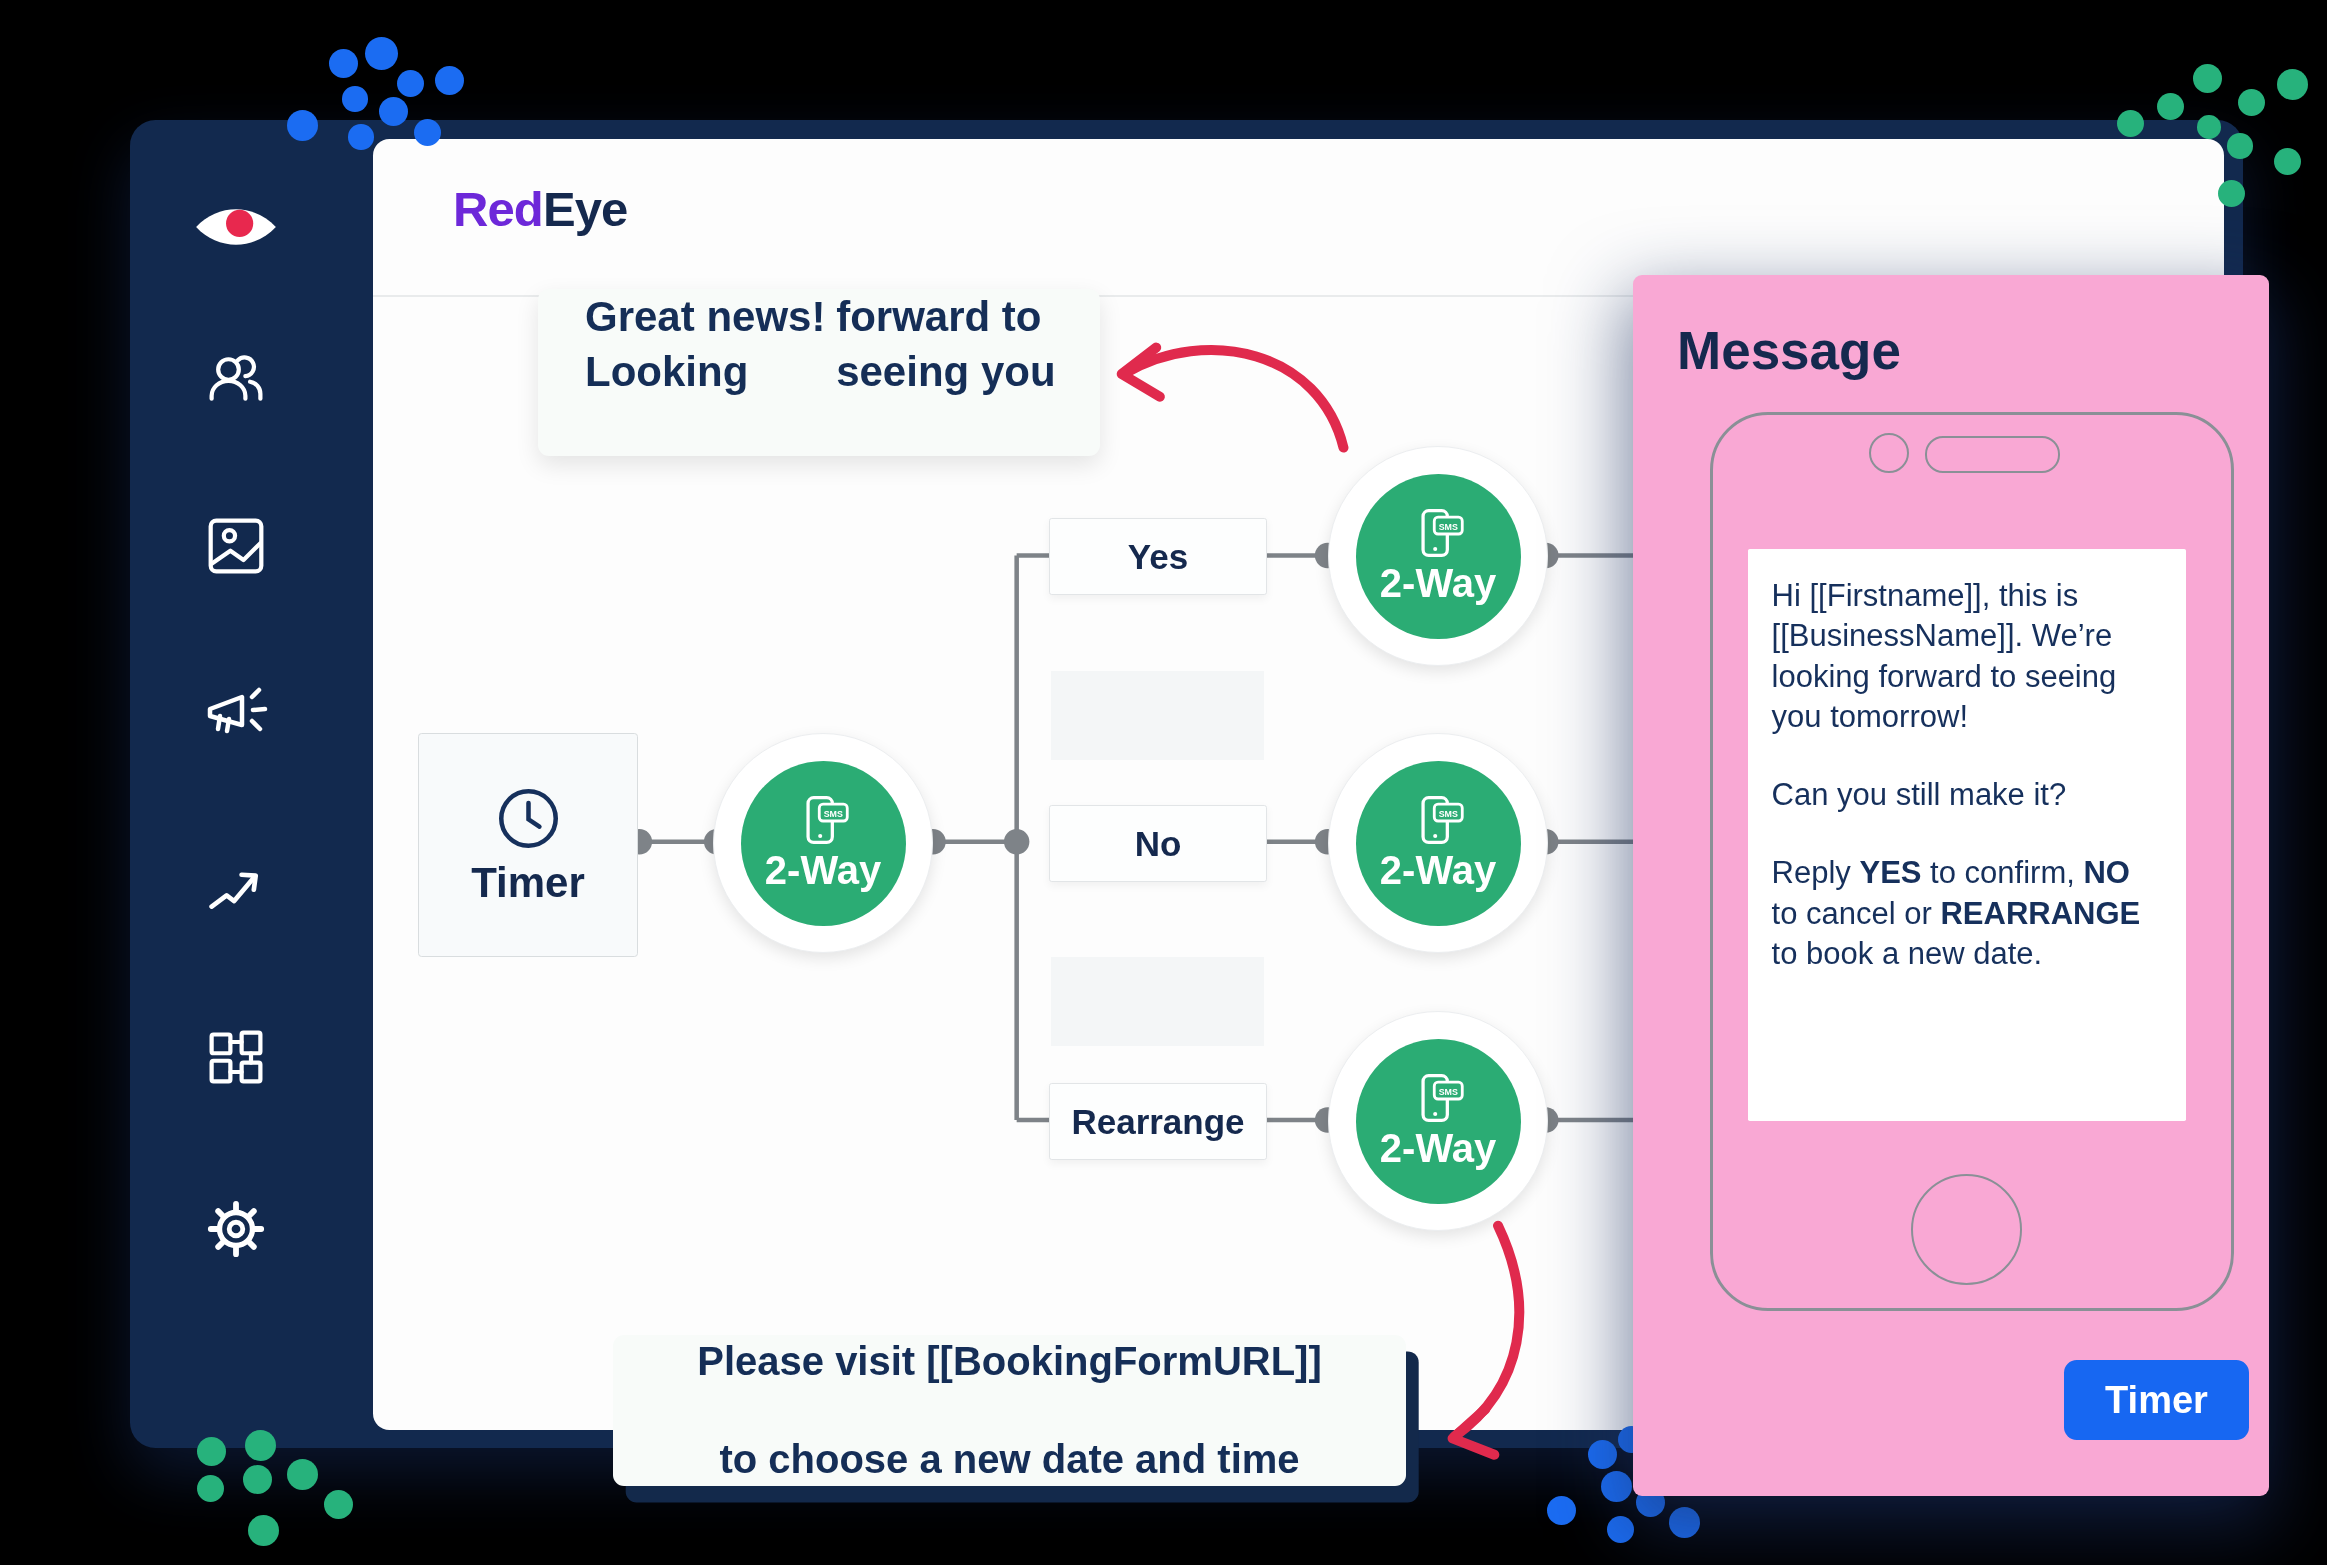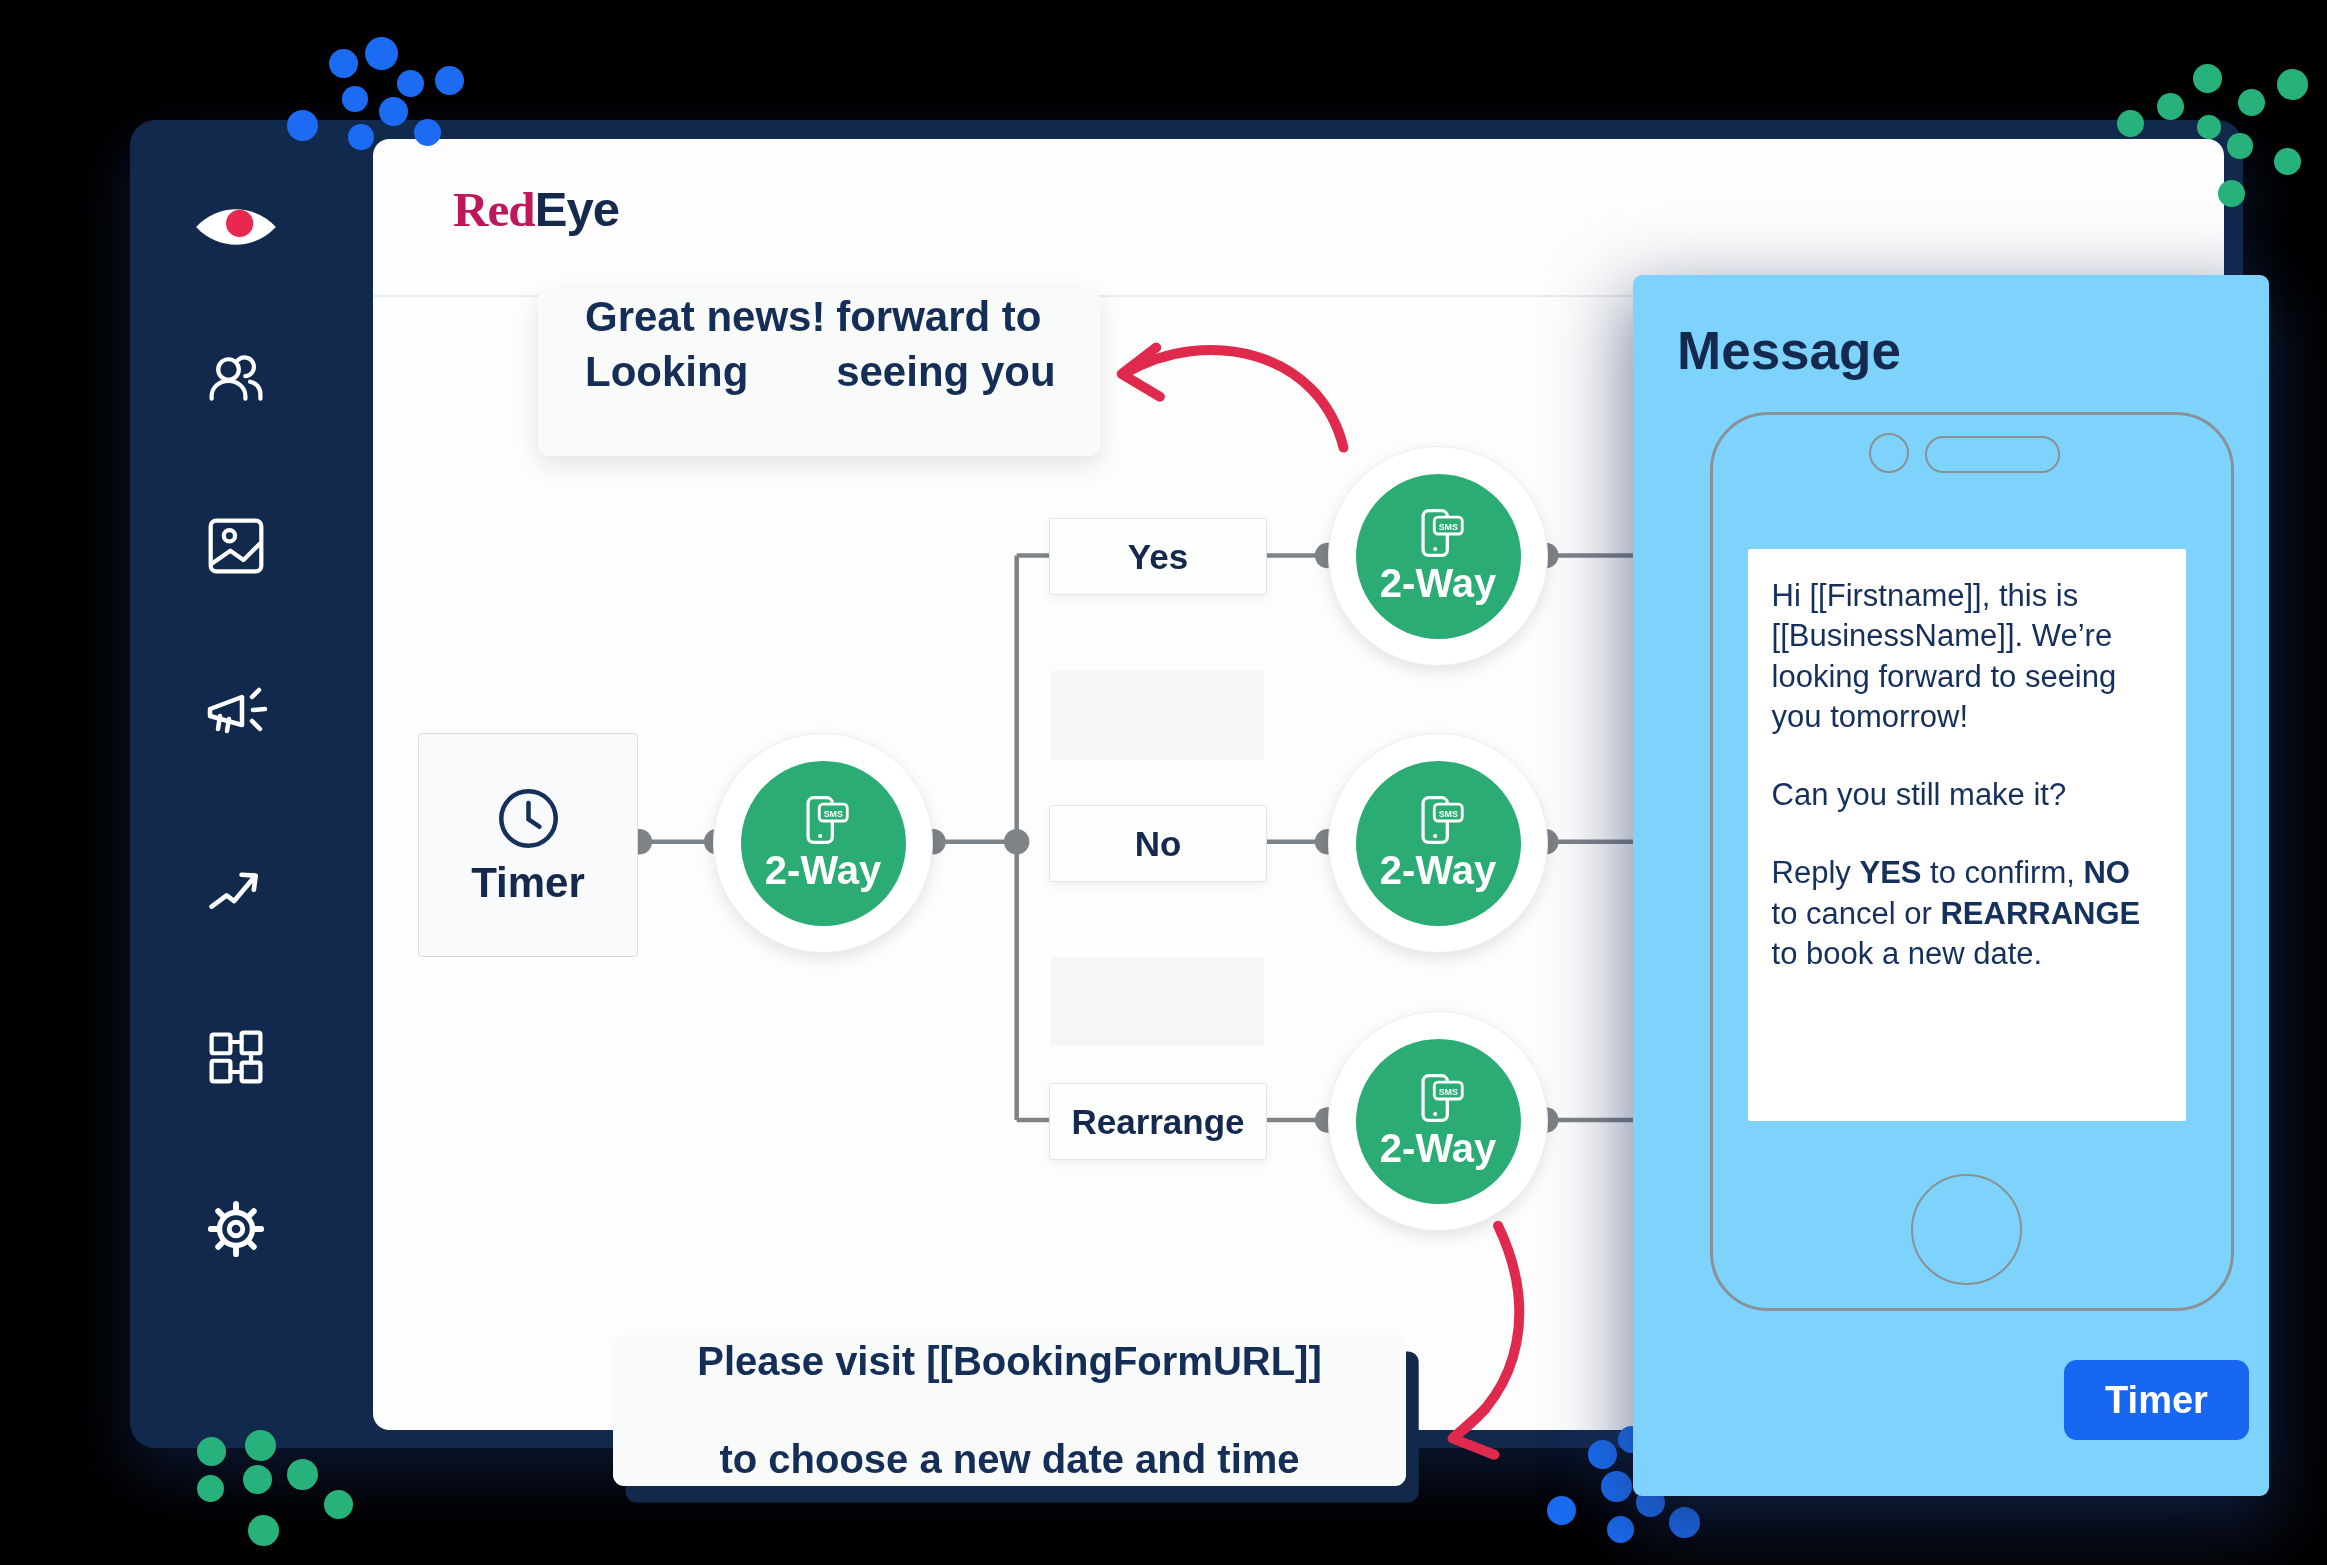--- a/index.html
+++ b/index.html
@@ -9,21 +9,21 @@
   
   .window{position:absolute;left:130px;top:120px;width:2113px;height:1328px;
           background:#12294E;border-radius:25.5px;z-index:10;
           box-shadow:0 27px 64px rgba(20,40,85,.55);}
   .sidebar{position:absolute;left:0;top:0;width:243px;height:100%;}
   .sicon{position:absolute;left:106px;transform:translate(-50%,-50%);line-height:0;}
 
   .canvas{position:absolute;left:243px;top:19px;width:1851px;height:1291px;
           background:#FDFDFD;border-radius:16.4px;}
   .brand{position:absolute;left:80px;top:42px;font-size:49px;font-weight:800;letter-spacing:-0.9px;}
-  .brand .r{color:#be185d;font-family:Liberation Serif, serif;} .brand .n{color:#15294E;}
+  .brand .r{color:#6d28d9;} .brand .n{color:#15294E;}
   .divider{position:absolute;left:0;top:156px;width:100%;height:1.8px;background:#E9EBEC;}
 
   .wires{position:absolute;left:0;top:0;z-index:1;}
   .ghost{position:absolute;width:213px;height:89px;background:#F4F6F7;z-index:0;}
 
   .timerbox{position:absolute;left:45px;top:594px;width:218px;height:222px;z-index:2;
             background:#F8FAFB;border:1.8px solid #D9DDDF;border-radius:3.6px;
             display:flex;flex-direction:column;align-items:center;justify-content:center;gap:6px;}
   .timerbox .tlabel{font-size:42px;font-weight:800;color:#15294E;}
 
@@ -44,21 +44,21 @@
            font-weight:800;font-size:42px;line-height:1.32;z-index:20;
            box-shadow:0 9px 23.6px rgba(0,0,0,.10);}
   .callout.top{left:538px;top:289px;width:562px;height:167px;
            display:flex;justify-content:center;padding-left:47px;box-sizing:border-box;}
   .callout.bottom{left:613px;top:1335px;width:793px;height:151px;font-size:40px;z-index:30;
            display:flex;flex-direction:column;justify-content:space-between;text-align:center;
            box-shadow:12.7px 16.4px 0 #13294B;}
   .arrows{position:absolute;left:0;top:0;z-index:22;pointer-events:none;}
 
   
-  .panel{position:absolute;left:1633px;top:275px;width:636px;height:1221px;background:#7dd3fc;
+  .panel{position:absolute;left:1633px;top:275px;width:636px;height:1221px;background:#f9a8d4;
          border-radius:9px;z-index:40;box-shadow:0 27px 73px 9px rgba(25,45,95,.55);}
   .panel-title{position:absolute;left:44px;top:45px;font-size:53px;font-weight:800;color:#15294E;}
   .phone{position:absolute;left:77px;top:137px;width:518px;height:893px;
          border:3.6px solid #8A9096;border-radius:58px;}
   .cam{position:absolute;left:156px;top:18px;width:36px;height:36px;border:2.7px solid #8A9096;border-radius:50%;}
   .speaker{position:absolute;left:212px;top:21px;width:131px;height:33px;border:2.7px solid #8A9096;border-radius:18px;}
   .screen{position:absolute;left:35px;top:134px;width:438px;height:572px;background:#fff;border-radius:1.8px;
           box-sizing:border-box;padding:27px 23.6px;color:#16305C;font-size:31px;line-height:1.3;}
   .screen p{margin:0 0 38px 0;}
   .screen b{font-weight:800;}

